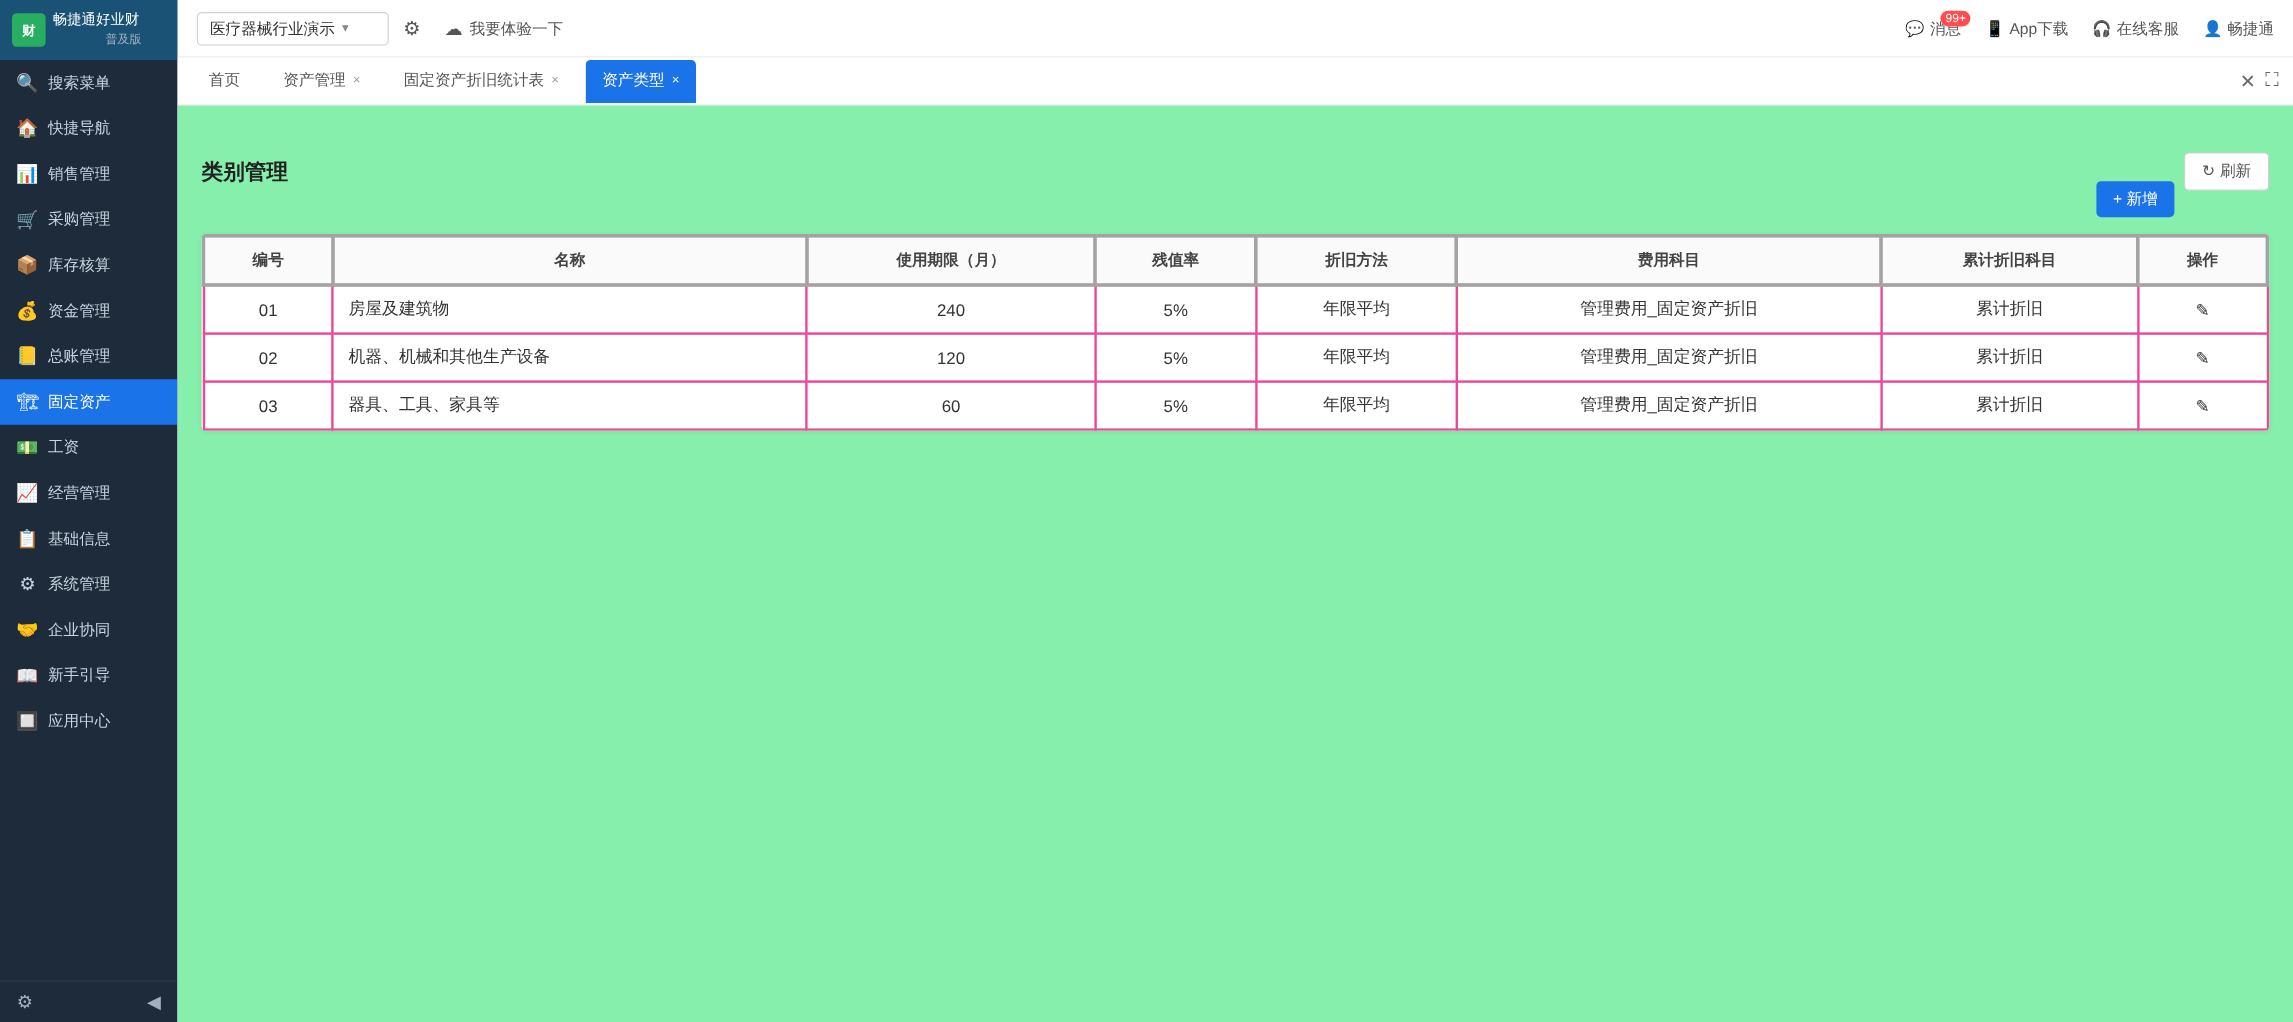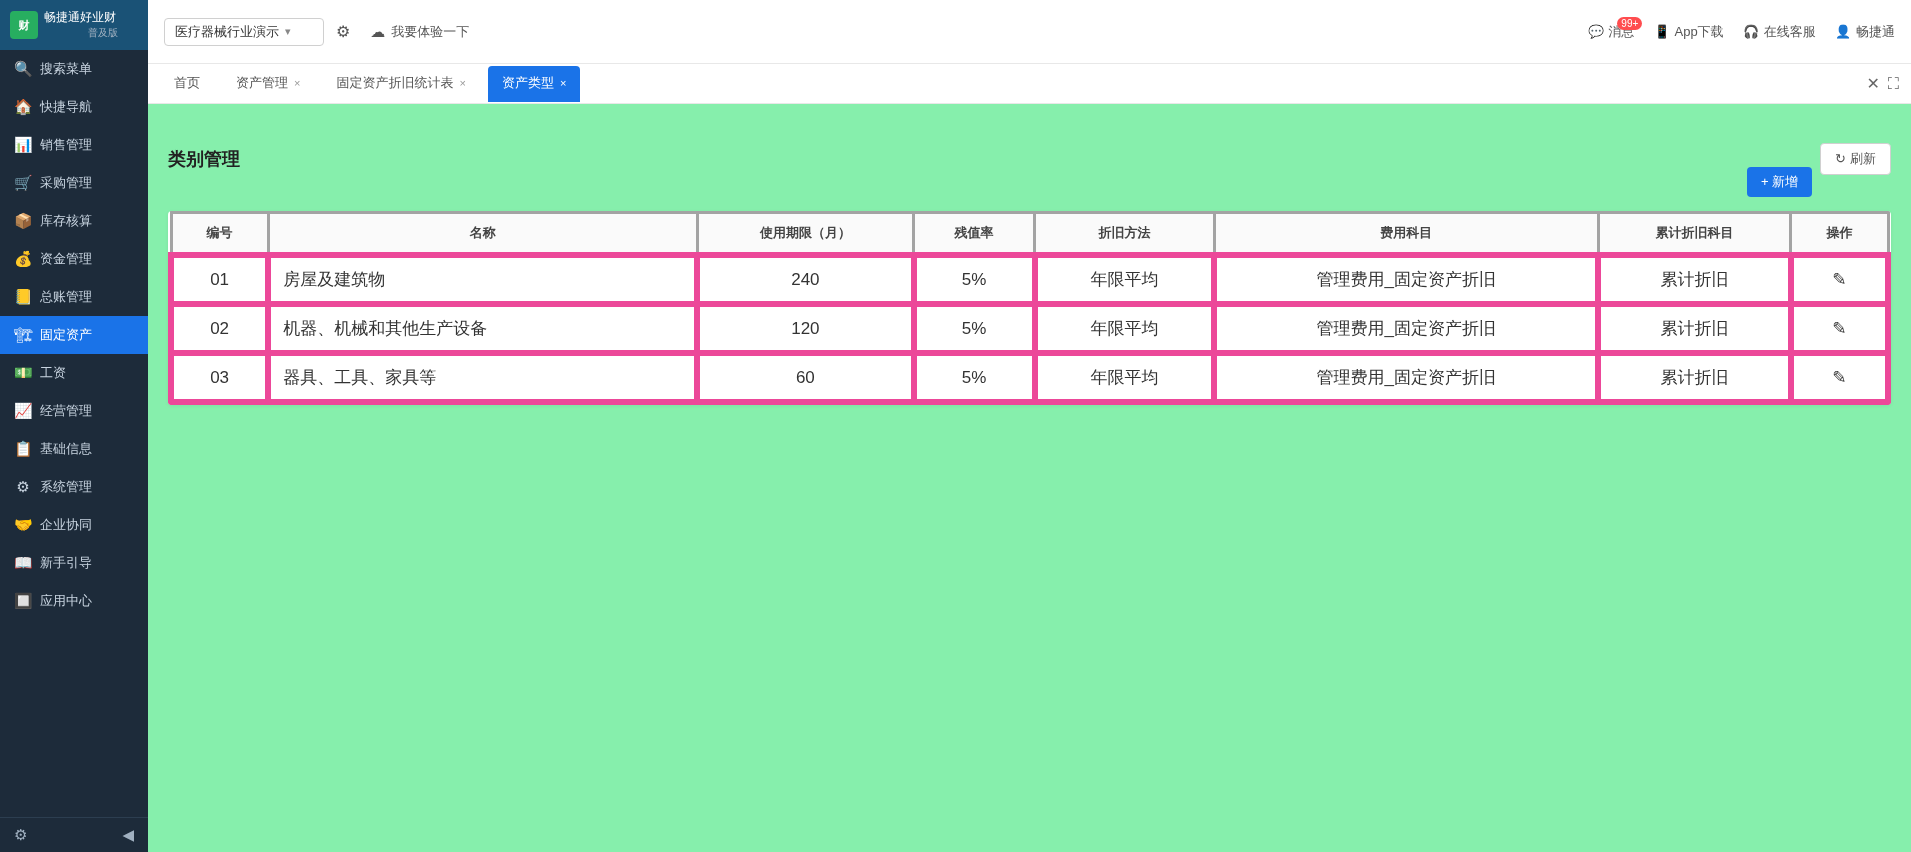--- a/index.html
+++ b/index.html
@@ -28,21 +28,21 @@
       color: white;
       border-radius: 4px;
       width: 28px;
       height: 28px;
       display: flex;
       align-items: center;
       justify-content: center;
       font-size: 11px;
       font-weight: bold;
     }
-    .sidebar-logo-text { font-size: 12px; color: white; line-height: 1.3; }
+    .sidebar-logo-text { font-size: 12px; color: white; line-height: 1.3; font-family: Liberation Mono, monospace; }
     .sidebar-logo-badge { font-size: 10px; color: #a0b0c0; margin-left: 44px; }
 
     .sidebar-scroll { flex: 1; overflow-y: auto; }
     .sidebar-scroll::-webkit-scrollbar { width: 4px; }
     .sidebar-scroll::-webkit-scrollbar-thumb { background: #2c3e50; }
 
     .sidebar-item {
       display: flex;
       align-items: center;
       gap: 8px;
@@ -72,21 +72,21 @@
       overflow: hidden;
       background: #f0f2f5;
     }
 
     
     .topbar {
       background: white;
       display: flex;
       align-items: center;
       padding: 0 16px;
-      height: 64px;
+      height: 48px;
       border-bottom: 1px solid #e8e8e8;
       gap: 12px;
     }
     .topbar-selector {
       display: flex;
       align-items: center;
       gap: 6px;
       padding: 4px 10px;
       border: 1px solid #d0d0d0;
       border-radius: 4px;
@@ -228,23 +228,23 @@
     .data-table th {
       background: #fafafa;
       border: 3px solid #a3a3a3;
       padding: 10px 12px;
       font-weight: 600;
       color: #444;
       font-size: 13px;
       text-align: center;
     }
     .data-table td {
-      border: 6px solid #ec4899;
+      border: 2px solid #ec4899;
       padding: 10px 12px;
-      font-size: 17px;
+      font-size: 14px;
       color: #333;
       text-align: center;
     }
     .td-name { text-align: left !important; }
     .td-link { color: #1a73e8; cursor: pointer; }
     .td-edit { color: #1a73e8; cursor: pointer; font-size: 14px; }
   </style>
 </head>
 <body>
 

